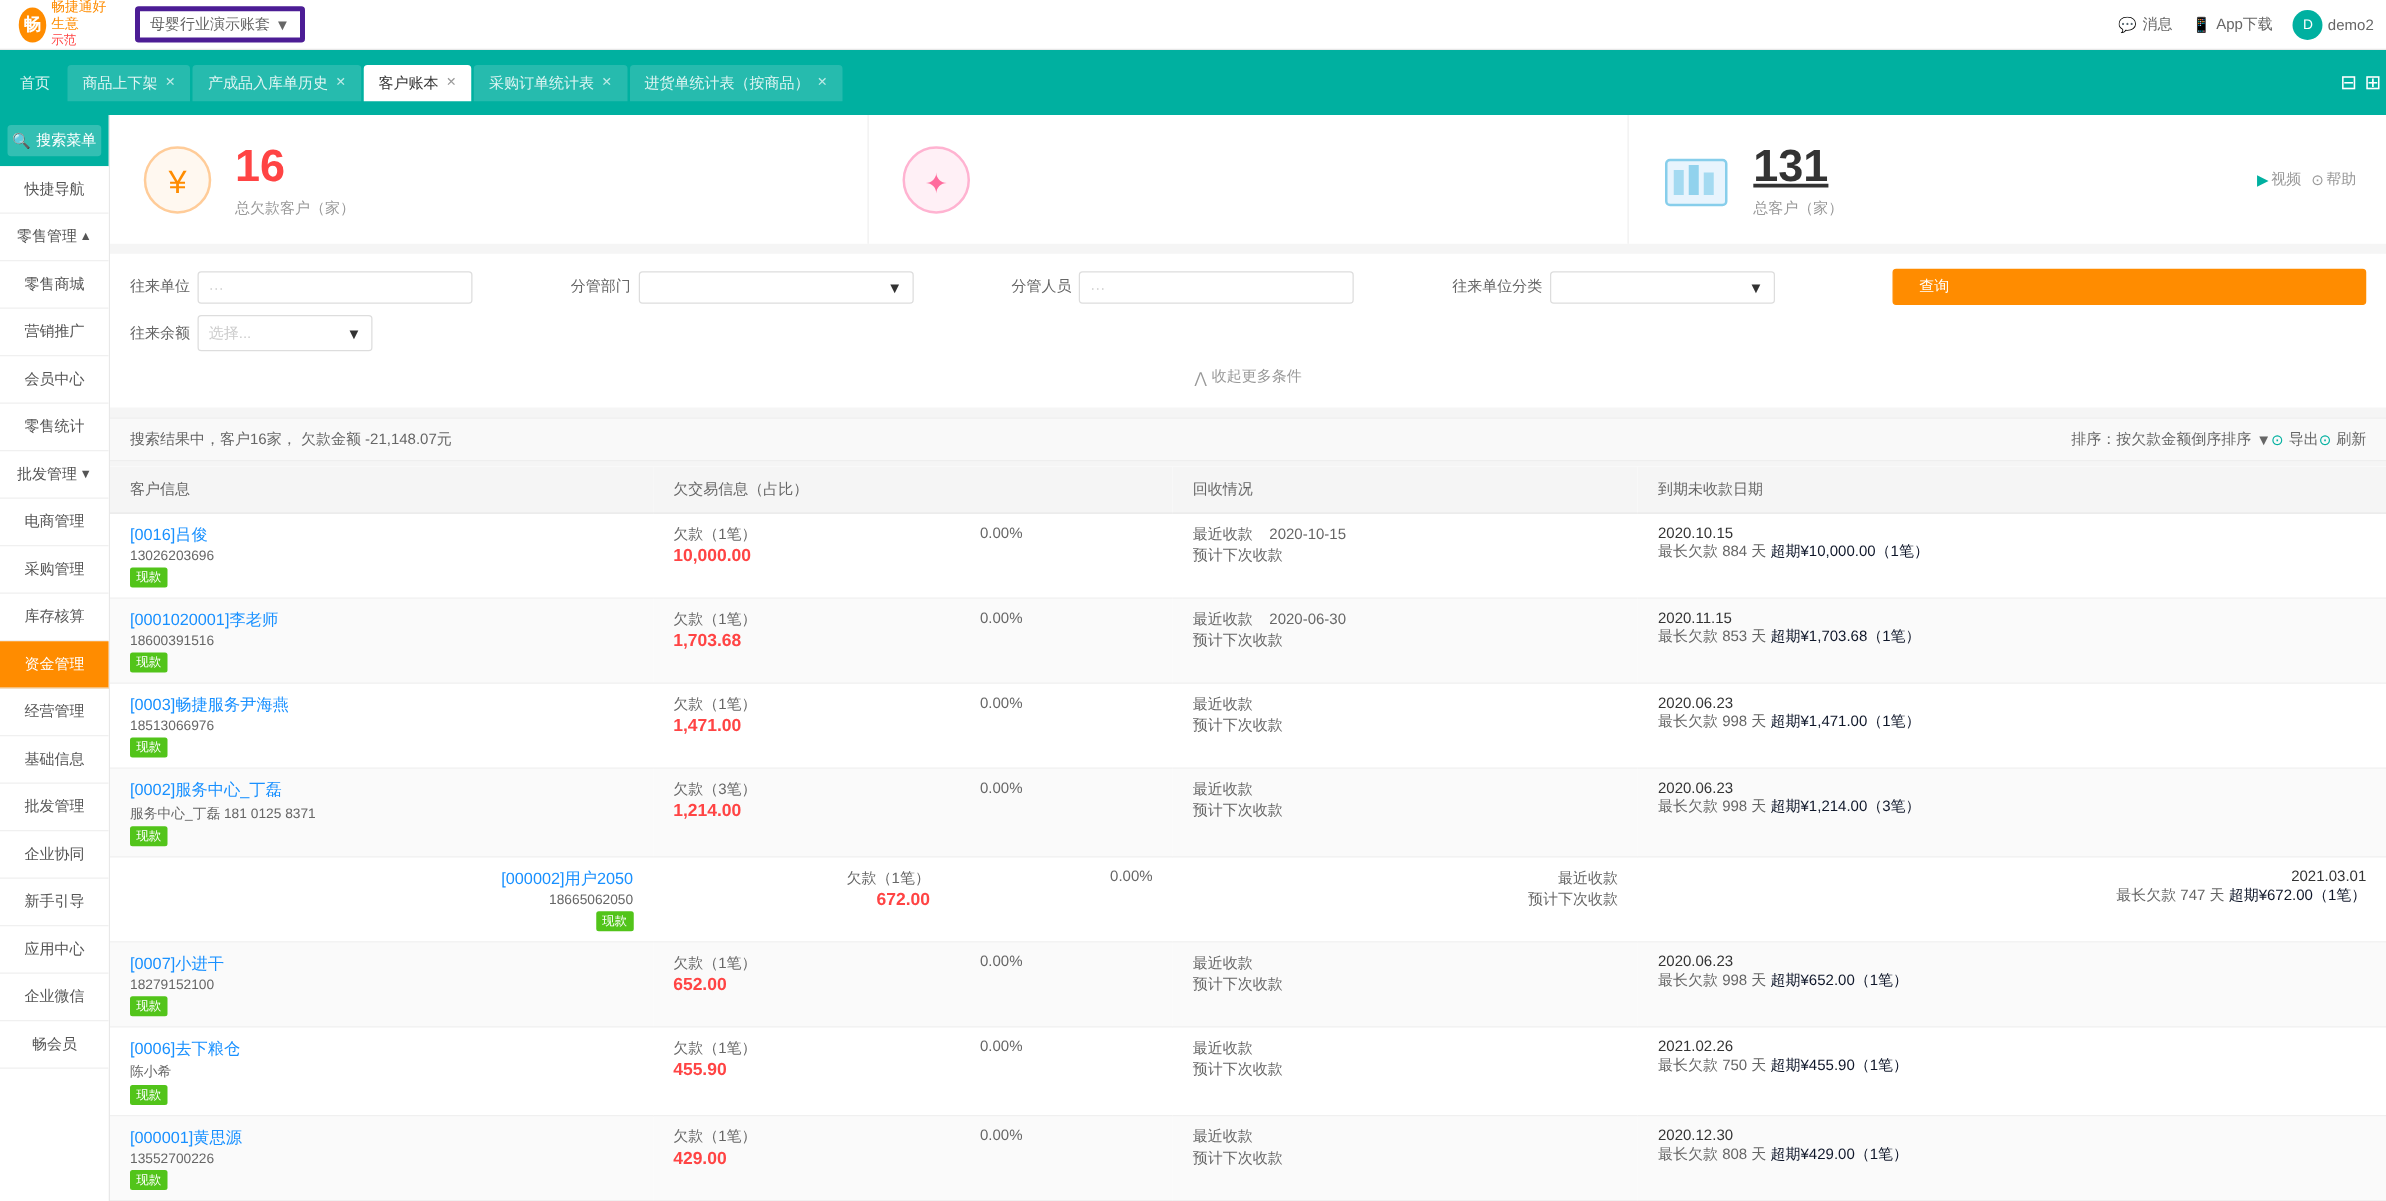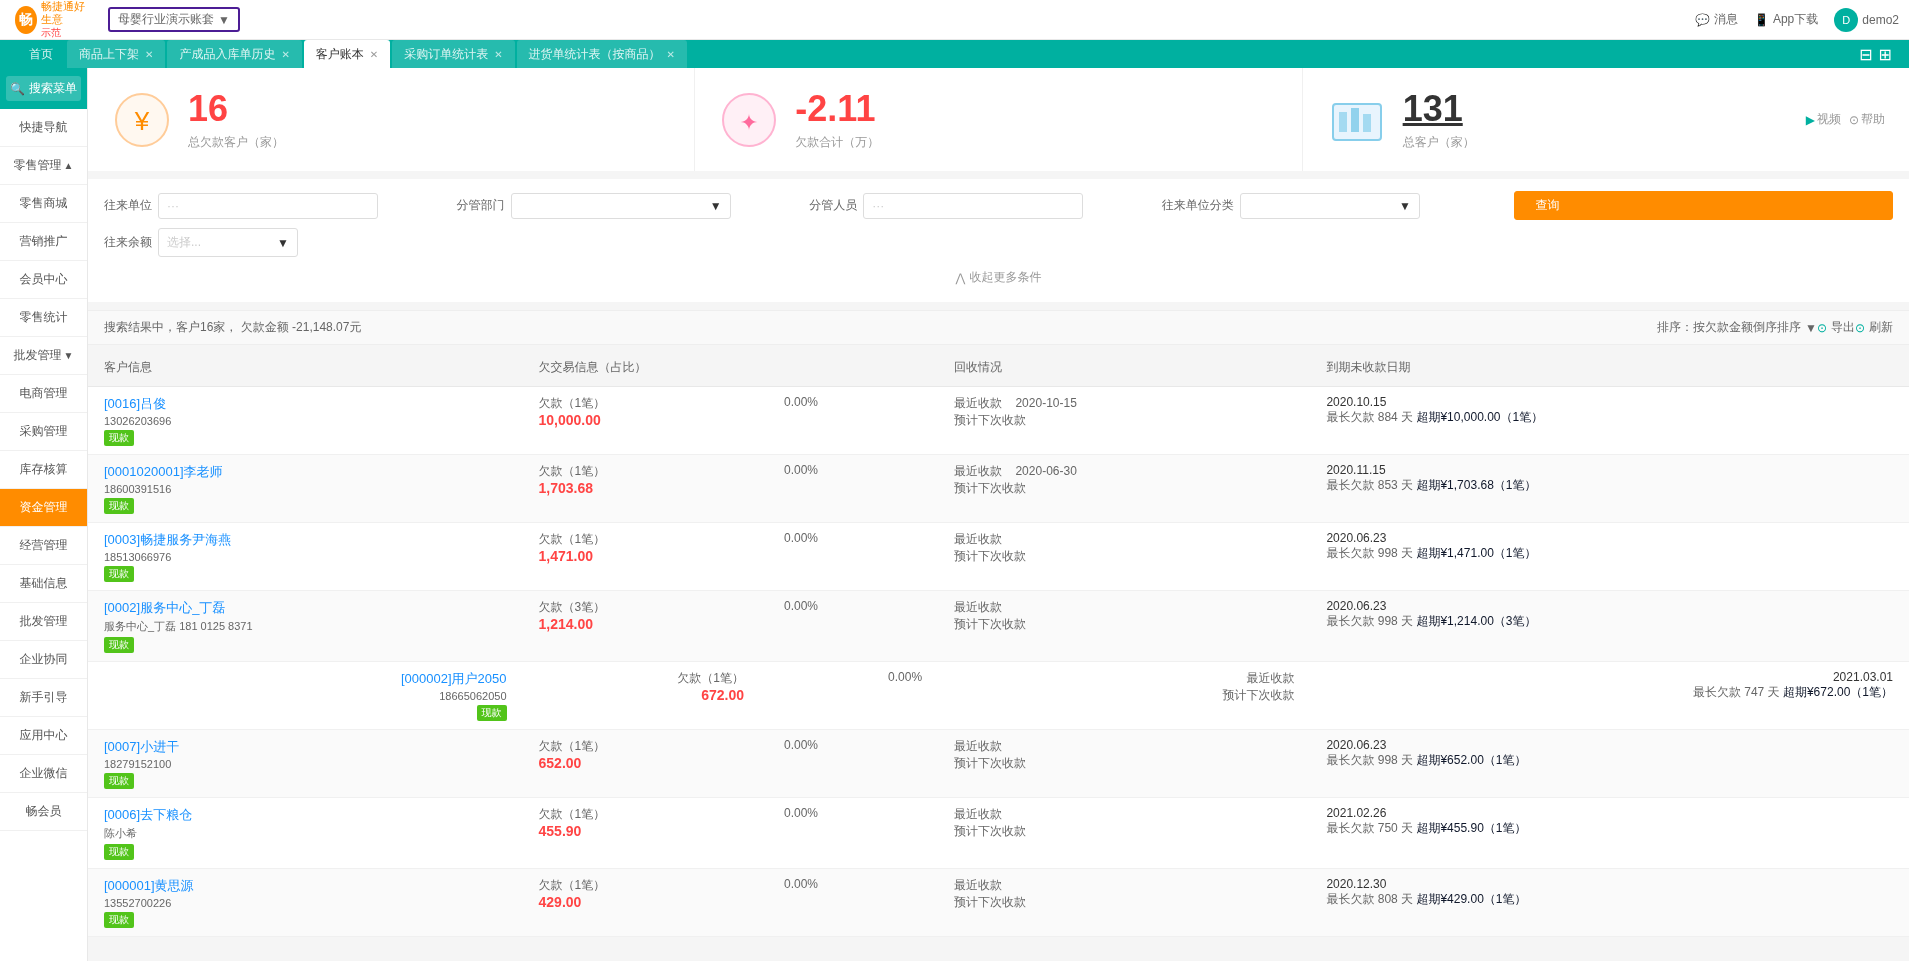--- a/index.html
+++ b/index.html
@@ -4,26 +4,26 @@
   <style>
     * { box-sizing: border-box; margin: 0; padding: 0; font-family: 'Microsoft YaHei', Arial, sans-serif; }
     body { background: #f5f5f5; font-size: 13px; color: #333; overflow: hidden; height: 961px; }
 
     
     .app-container { display: flex; flex-direction: column; height: 961px; }
     .top-bar { display: flex; align-items: center; background: #fff; height: 40px; border-bottom: 1px solid #e8e8e8; padding: 0 10px; }
     .logo-area { display: flex; align-items: center; width: 88px; padding: 0 5px; }
     .logo-icon { width: 28px; height: 28px; background: #ff8c00; border-radius: 50%; display: flex; align-items: center; justify-content: center; color: #fff; font-size: 14px; font-weight: bold; }
     .logo-text { font-size: 11px; color: #ff8c00; margin-left: 4px; line-height: 1.2; }
-    .company-selector { font-size: 12px; color: #666; display: flex; align-items: center; gap: 4px; cursor: pointer; border: 2px solid #4c1d95; padding: 2px 8px; border-radius: 3px; margin-left: 10px; }
+    .company-selector { font-size: 12px; color: #666; display: flex; align-items: center; gap: 4px; cursor: pointer; border: 4px solid #4c1d95; padding: 2px 8px; border-radius: 3px; margin-left: 10px; }
     .top-right { margin-left: auto; display: flex; align-items: center; gap: 16px; }
     .top-right-item { display: flex; align-items: center; gap: 4px; font-size: 12px; color: #666; cursor: pointer; }
 
     
-    .tabs-bar { background: #00b0a0; display: flex; align-items: center; height: 28px; padding: 0 17px; gap: 2px; }
+    .tabs-bar { background: #00b0a0; display: flex; align-items: center; height: 52px; padding: 0 4px; gap: 2px; }
     .tab { display: flex; align-items: center; gap: 4px; padding: 6px 12px; font-size: 12px; color: rgba(255,255,255,0.85); cursor: pointer; border-radius: 3px 3px 0 0; white-space: nowrap; }
     .tab.home { background: transparent; }
     .tab.active { background: #fff; color: #333; }
     .tab.inactive { background: rgba(255,255,255,0.15); }
     .tab .close-btn { font-size: 10px; color: rgba(255,255,255,0.7); margin-left: 2px; }
     .tab.active .close-btn { color: #999; }
     .tabs-actions { margin-left: auto; display: flex; align-items: center; gap: 6px; }
     .tabs-actions span { color: #fff; font-size: 16px; cursor: pointer; }
 
     
@@ -243,24 +243,20 @@
           </div>
         </div>
 
         <div class="stat-card">
           <div class="stat-icon">
             <svg viewBox="0 0 56 56" fill="none">
               <circle cx="28" cy="28" r="26" fill="#fff0f6" stroke="#ffb3d1" stroke-width="2"></circle>
               <text x="28" y="38" text-anchor="middle" font-size="22" fill="#ff6b9d">✦</text>
             </svg>
           </div>
-          <div class="stat-info">
-            <div class="stat-value red">-2.11</div>
-            <div class="stat-label">欠款合计（万）</div>
-          </div>
         </div>
 
         <div class="stat-card">
           <div class="stat-icon">
             <svg viewBox="0 0 56 56" fill="none">
               <rect x="4" y="12" width="48" height="36" rx="3" fill="#e8f4fd" stroke="#87ceeb" stroke-width="2"></rect>
               <rect x="10" y="20" width="8" height="20" fill="#87ceeb" opacity="0.7"></rect>
               <rect x="22" y="16" width="8" height="24" fill="#87ceeb" opacity="0.9"></rect>
               <rect x="34" y="22" width="8" height="18" fill="#87ceeb" opacity="0.7"></rect>
             </svg>

